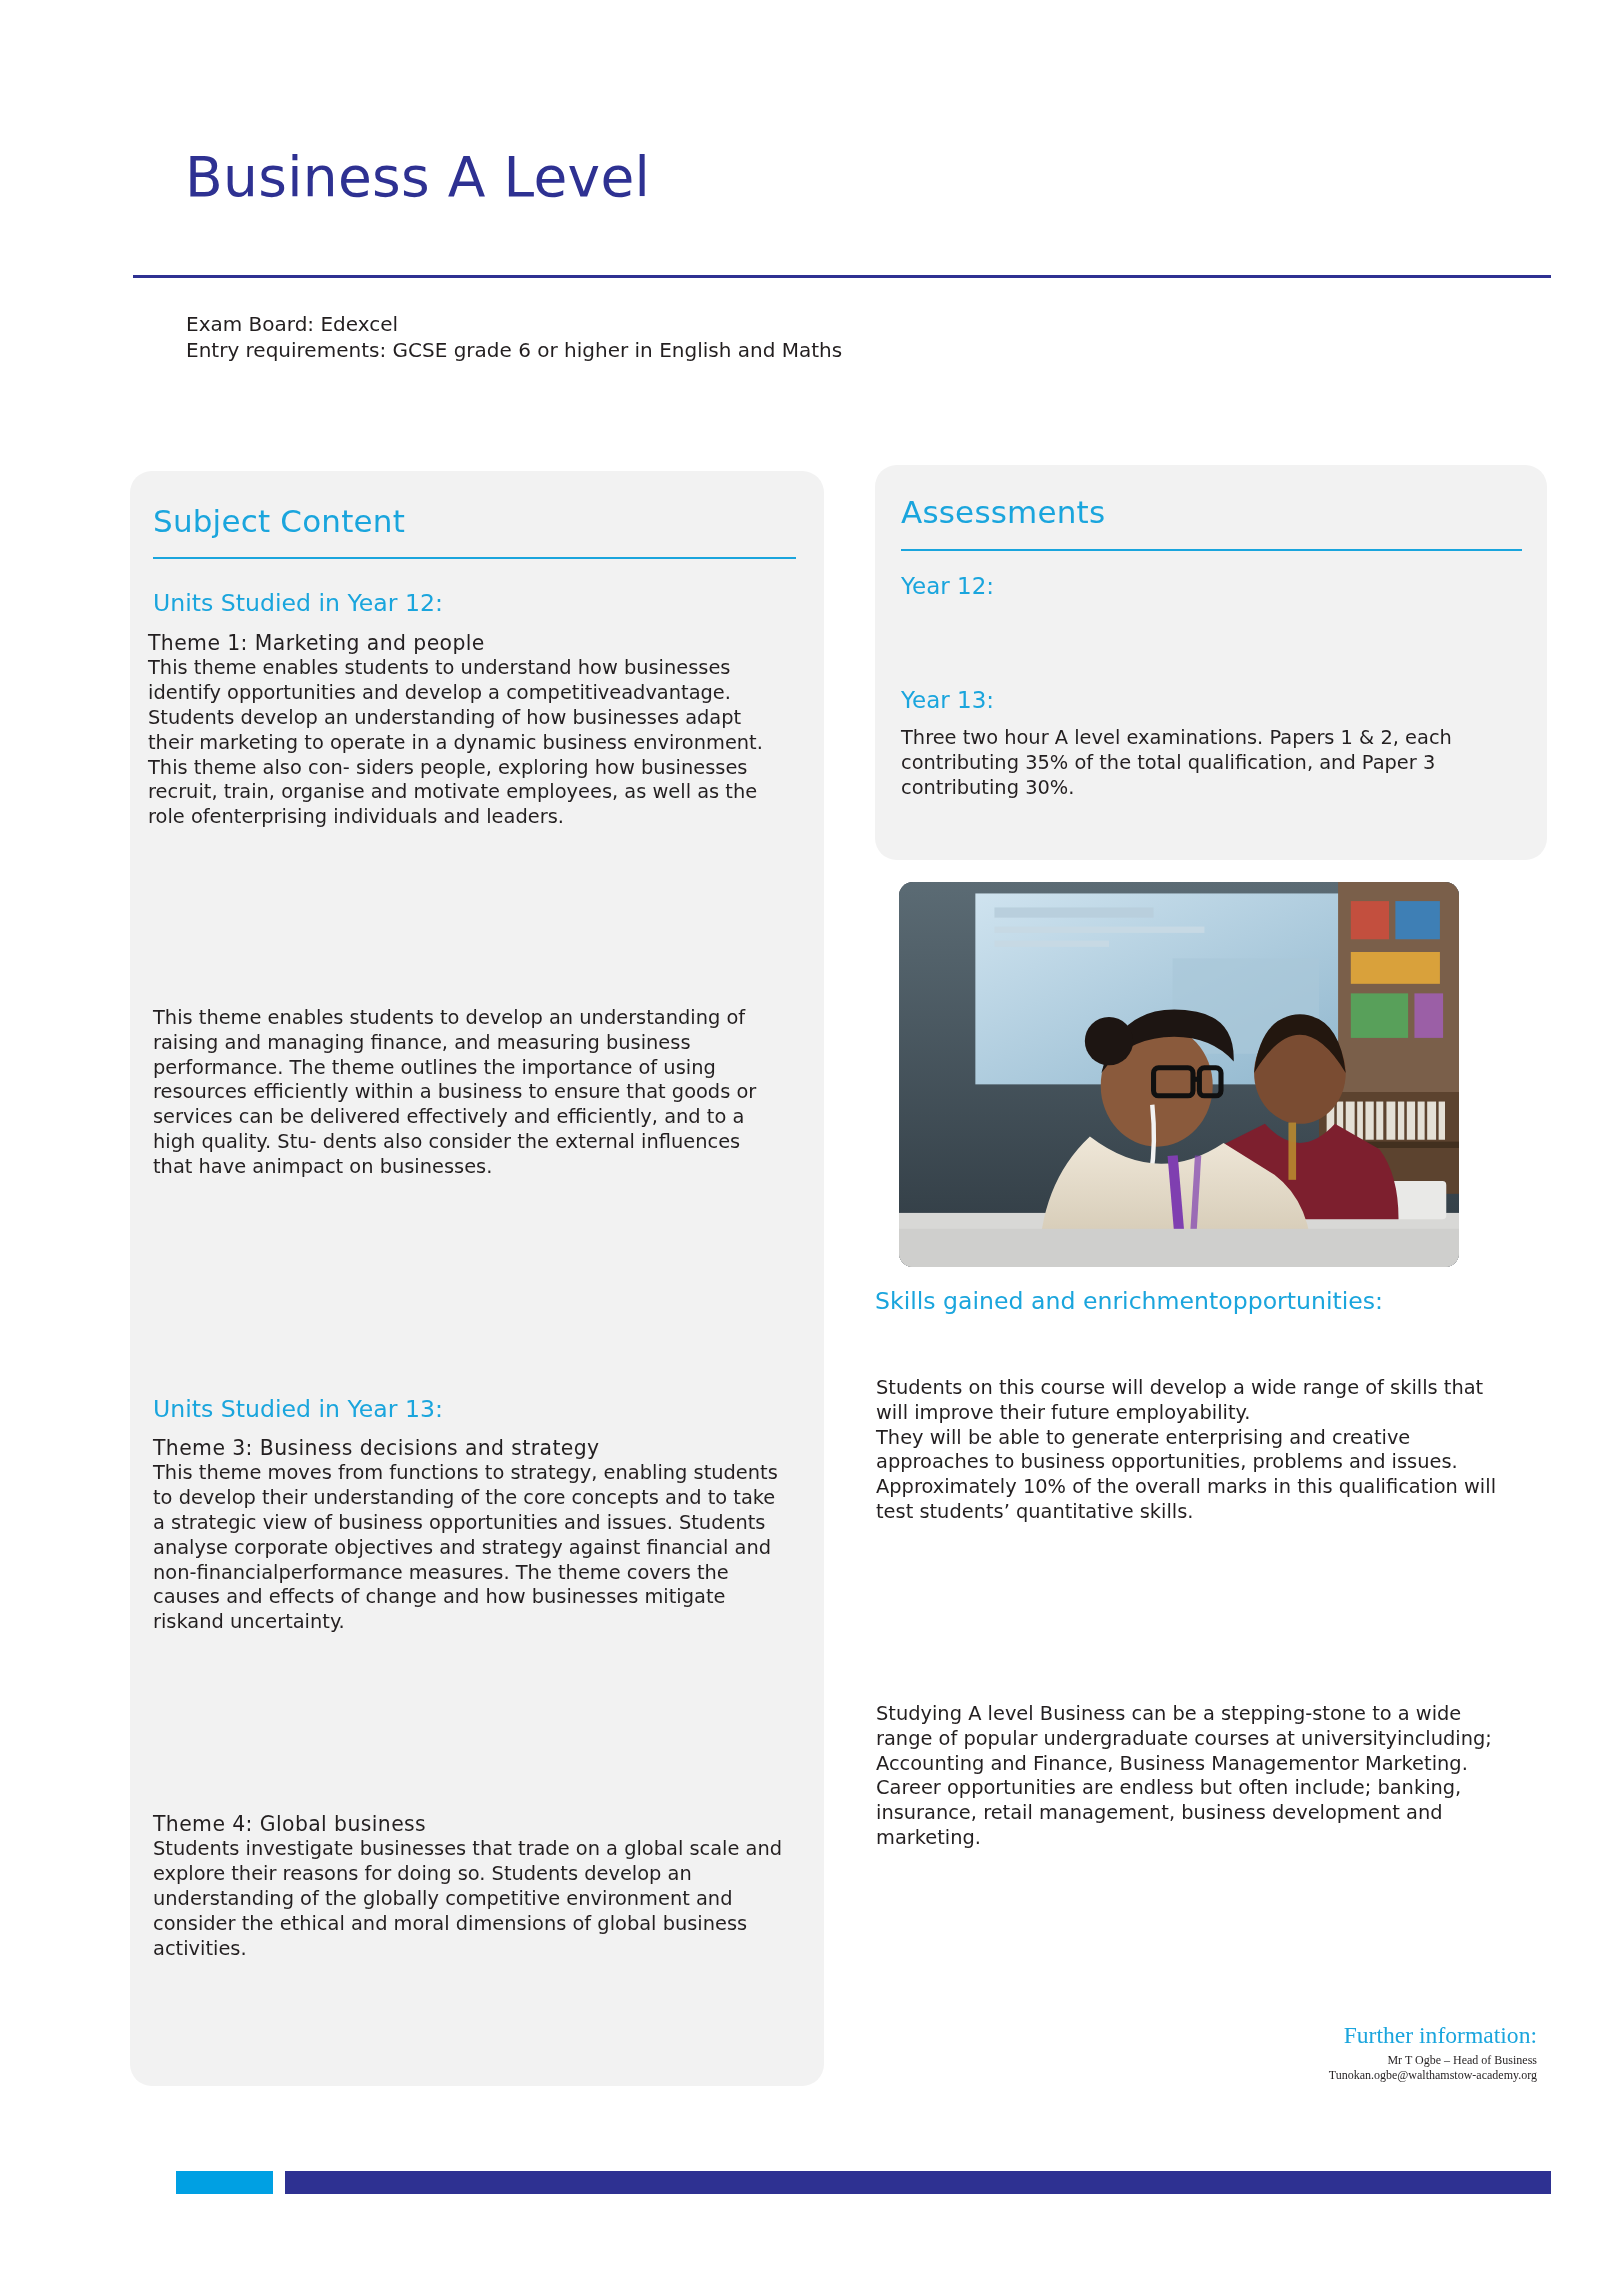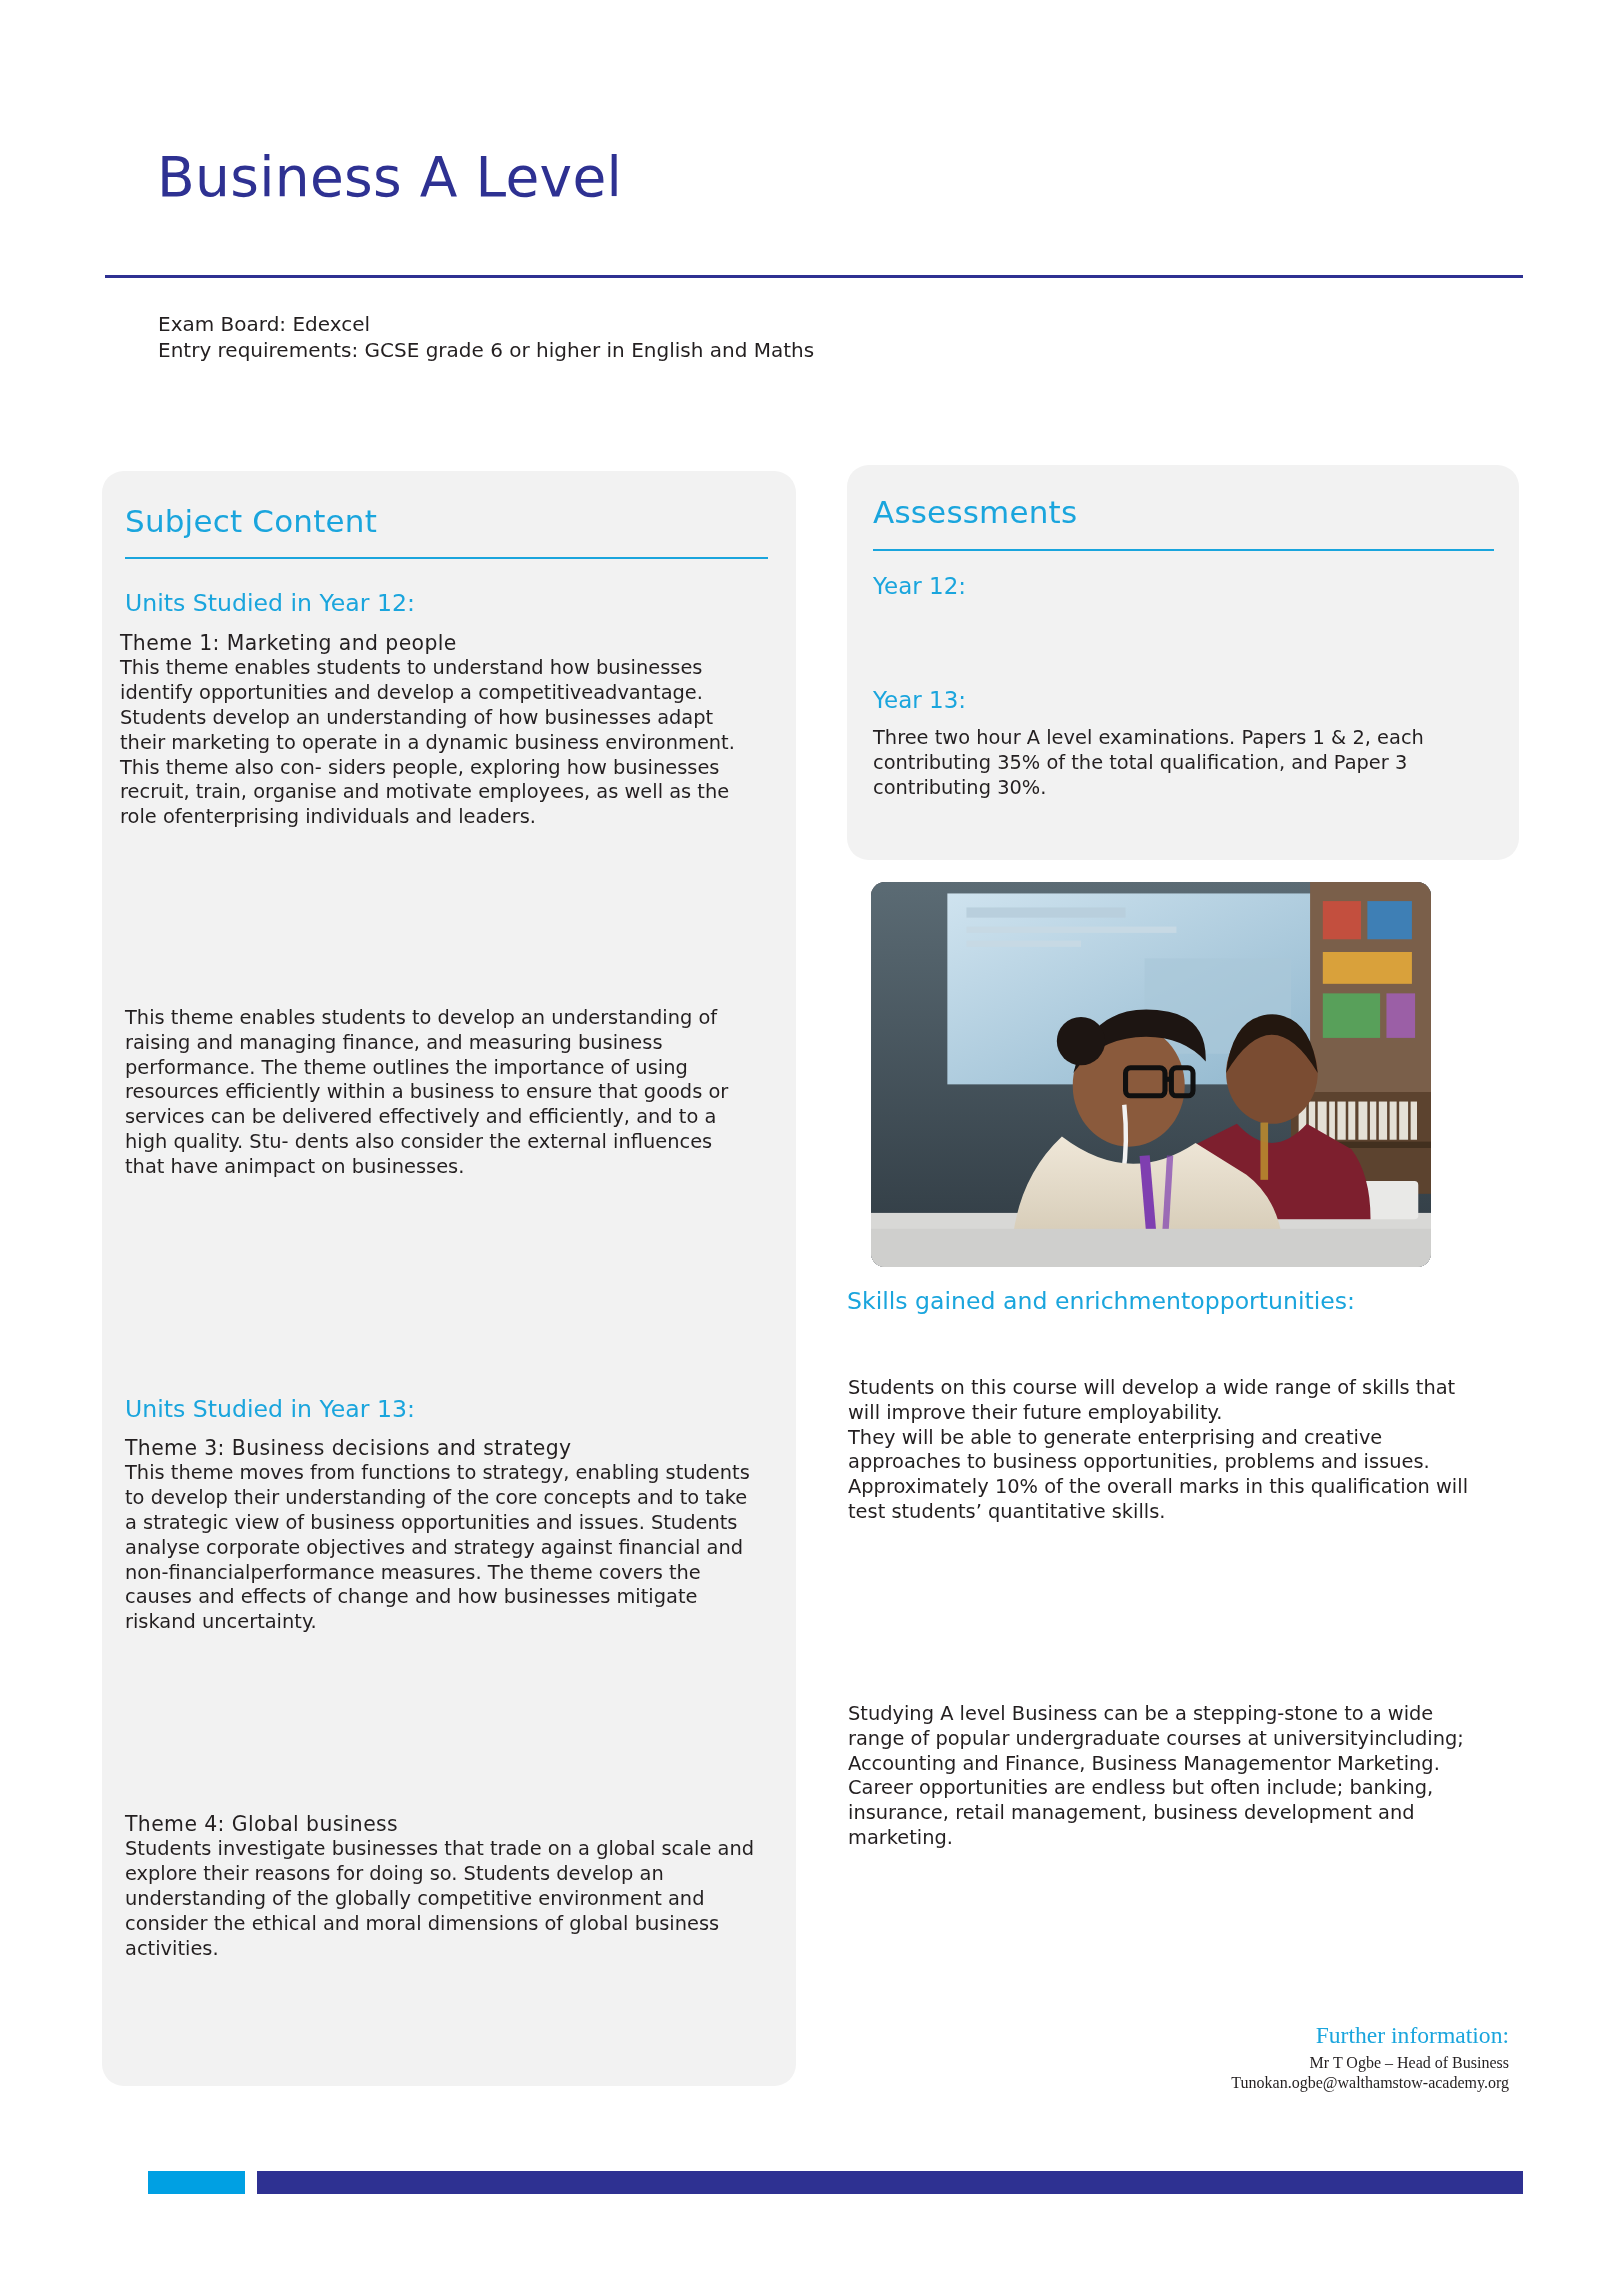--- a/index.html
+++ b/index.html
@@ -12,20 +12,21 @@
     height: 2295px;
     font-family: "DejaVu Sans", sans-serif;
     color: #1a1a1a;
     position: relative;
     overflow: hidden;
   }
   .page {
     position: absolute;
     inset: 0;
     background: #ffffff;
+    margin-left: 28px;
   }
 
   
   .title {
     position: absolute;
     left: 157px;
     top: 108px;
     font-size: 55px;
     color: #2e3192;
     font-family: "DejaVu Sans", sans-serif;
@@ -142,21 +143,21 @@
     width: 694px;
     text-align: right;
     font-family: Liberation Serif, serif;
   }
   #further-info .fi-head {
     color: #1aa5dd;
     font-size: 23.6px;
     margin-bottom: 3.8px;
   }
   #further-info .fi-line {
-    font-size: 16px;
+    font-size: 12px;
     color: #231f20;
     line-height: 1.28;
   }
 
   
   .footer-bar-small {
     position: absolute;
     left: 148px;
     top: 2171px;
     width: 97px;

